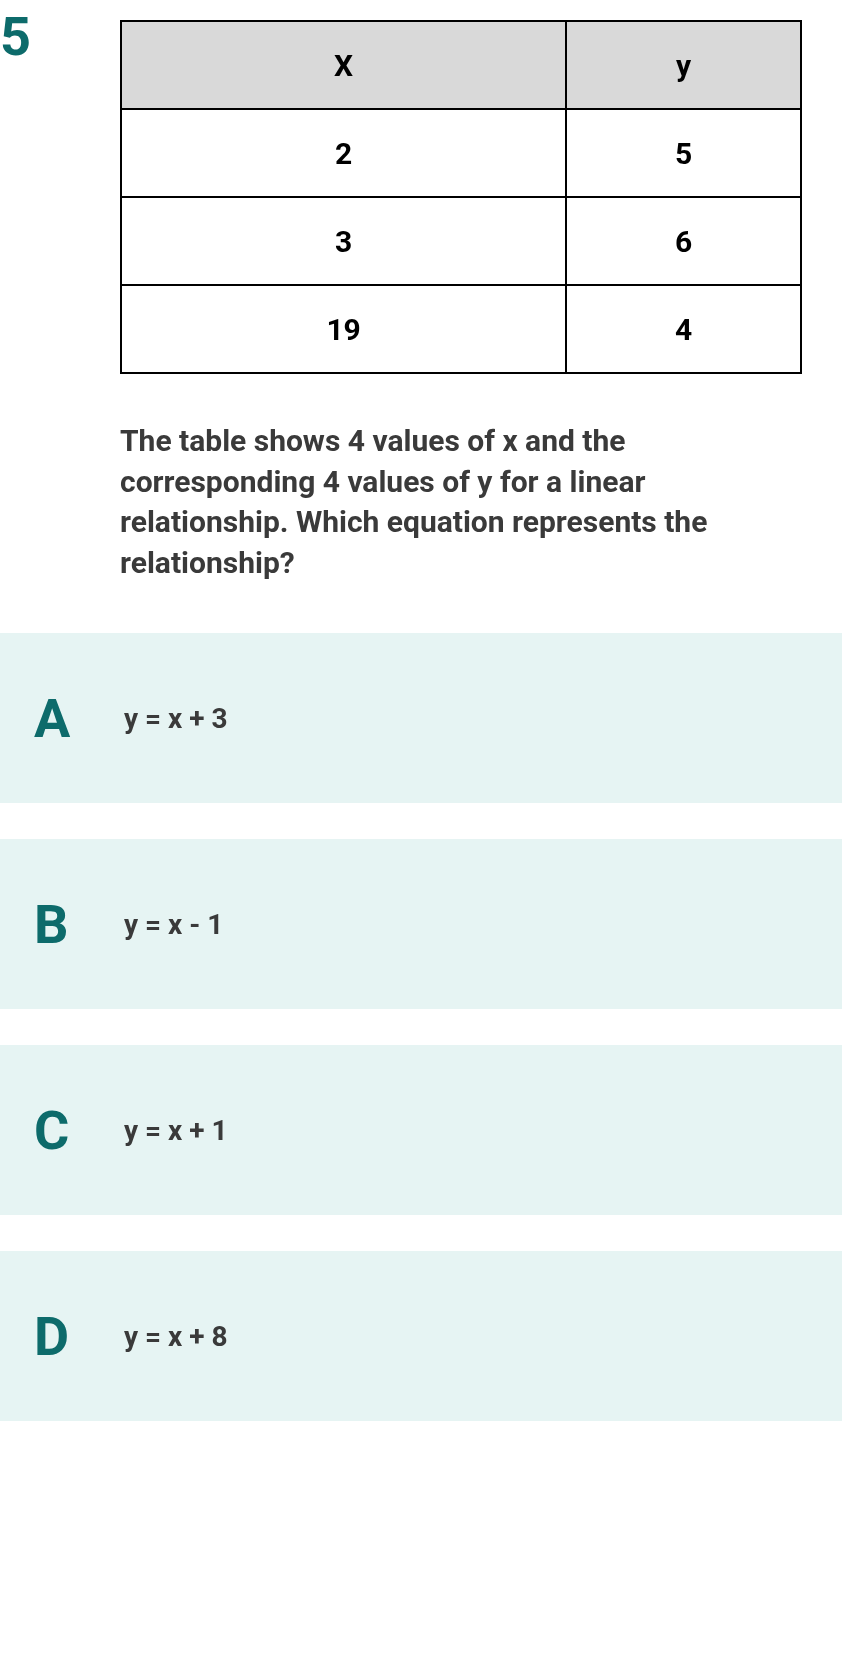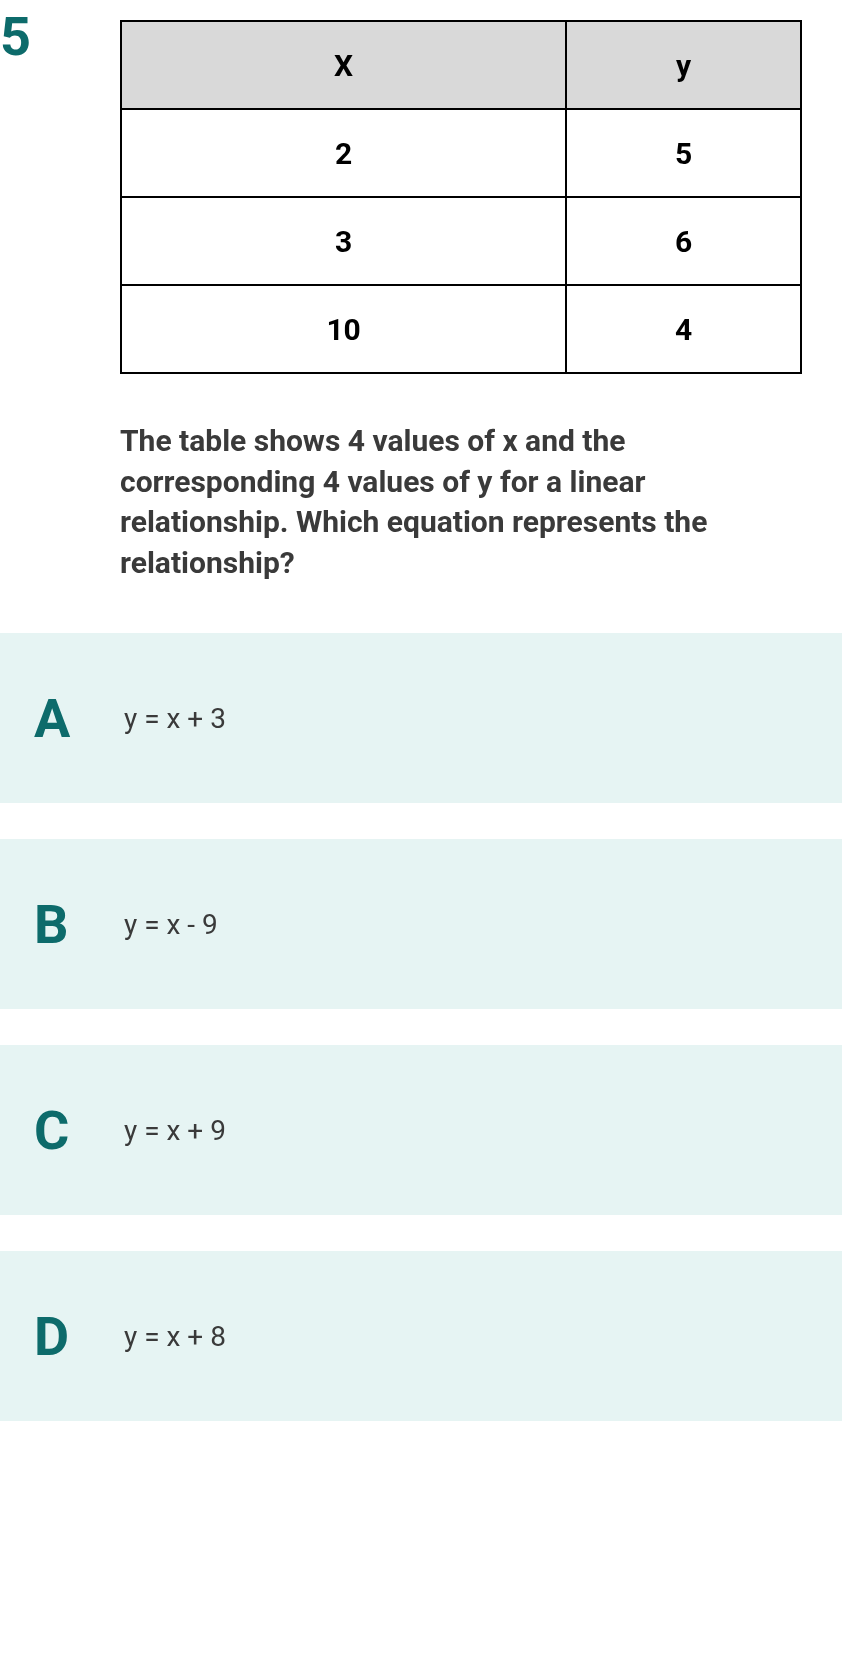--- a/index.html
+++ b/index.html
@@ -79,21 +79,21 @@
     }
     .choice-letter {
       font-size: 54px;
       font-weight: 700;
       color: #0d6b6b;
       width: 90px;
       flex-shrink: 0;
     }
     .choice-text {
       font-size: 28px;
-      font-weight: 400;
+      font-weight: 700;
       color: #3a3a3a;
     }
   </style>
 </head>
 <body>
 
 <div class="question-header">
   <div class="question-number">5</div>
   <div class="content-area">
     <table class="data-table">
@@ -106,39 +106,39 @@
       <tbody>
         <tr>
           <td>2</td>
           <td>5</td>
         </tr>
         <tr>
           <td>3</td>
           <td>6</td>
         </tr>
         <tr>
-          <td>10</td>
+          <td>19</td>
           <td>4</td>
         </tr>
       </tbody>
     </table>
     <div class="question-text">The table shows 4 values of x and the corresponding 4 values of y for a linear relationship. Which equation represents the relationship?</div>
   </div>
 </div>
 
 <div class="choices">
   <div class="choice">
     <div class="choice-letter">A</div>
     <div class="choice-text">y = x + 3</div>
   </div>
   <div class="choice">
     <div class="choice-letter">B</div>
-    <div class="choice-text">y = x - 9</div>
+    <div class="choice-text">y = x - 1</div>
   </div>
   <div class="choice">
     <div class="choice-letter">C</div>
-    <div class="choice-text">y = x + 9</div>
+    <div class="choice-text">y = x + 1</div>
   </div>
   <div class="choice">
     <div class="choice-letter">D</div>
     <div class="choice-text">y = x + 8</div>
   </div>
 </div>
 
 </body></html>

